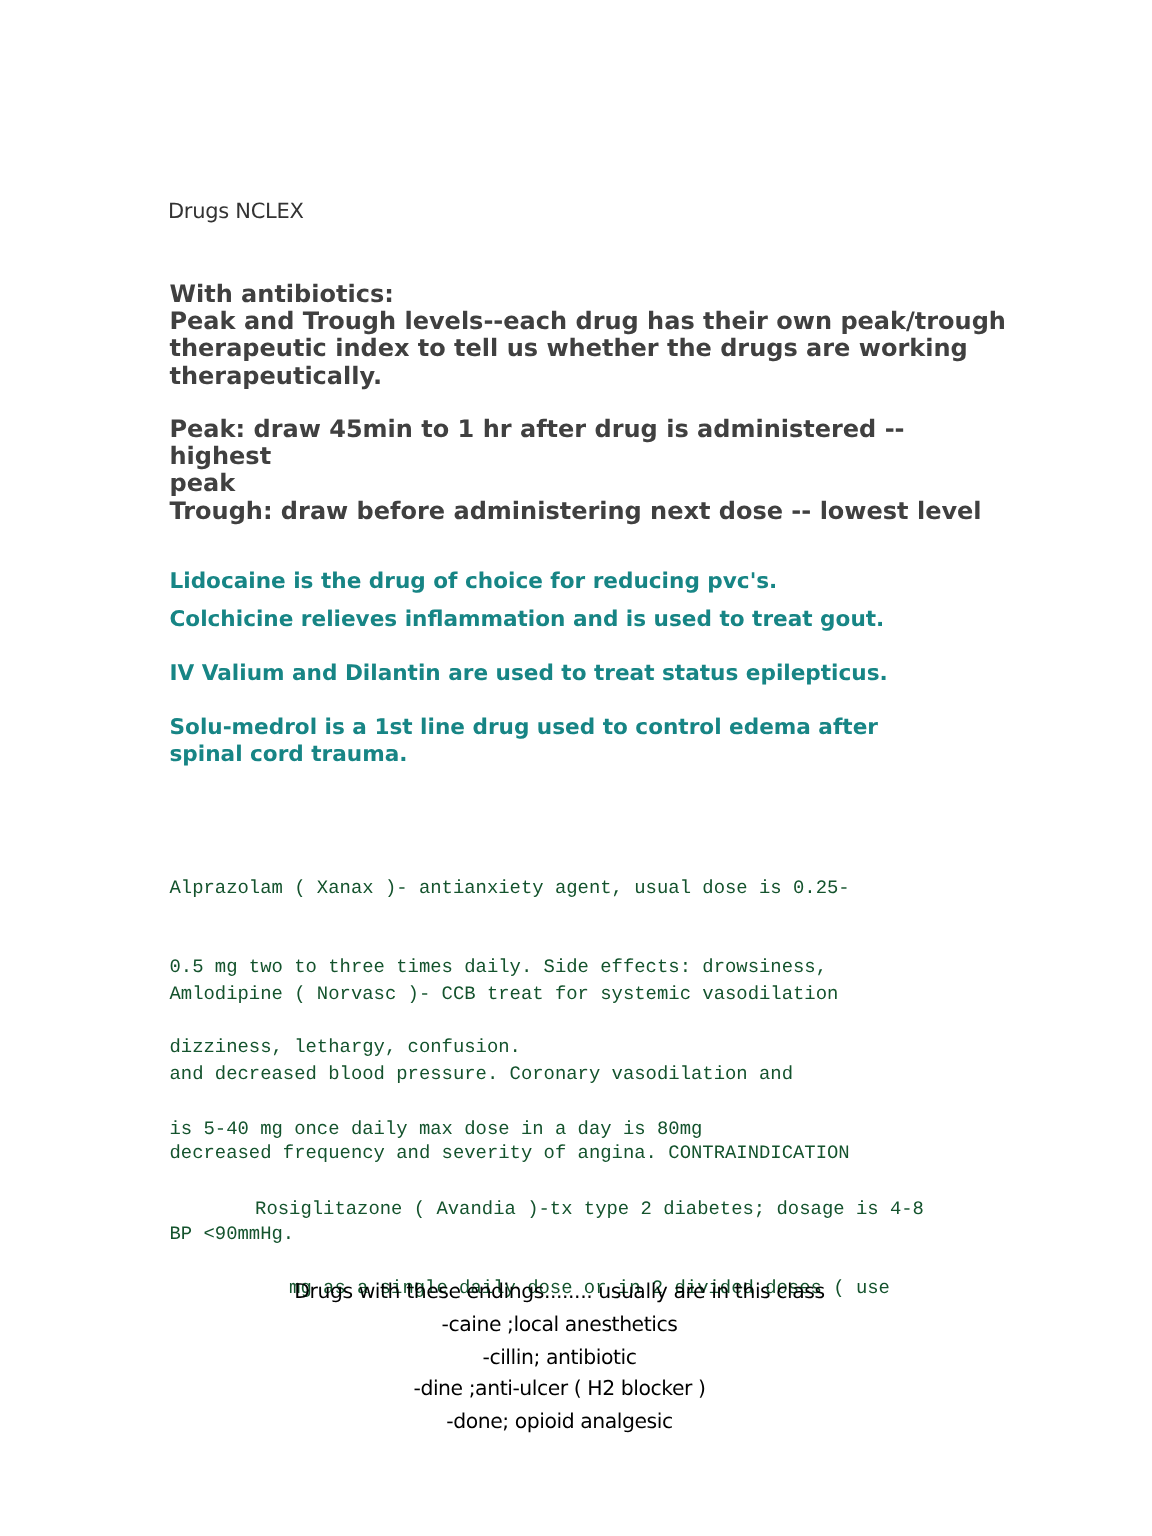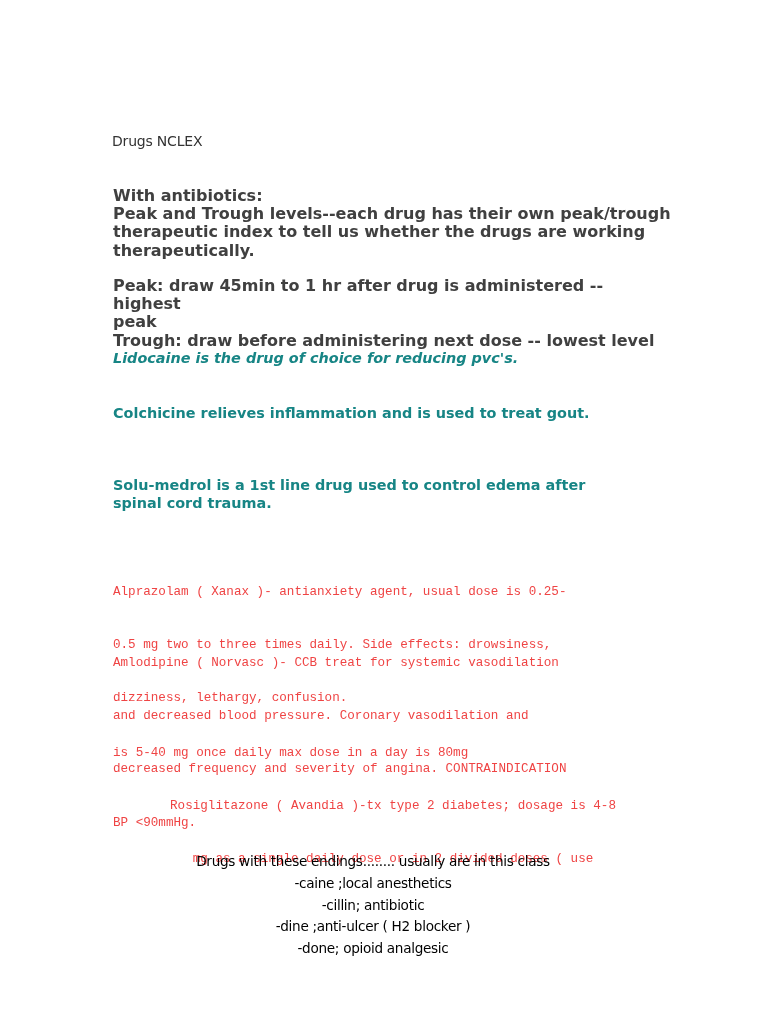--- a/index.html
+++ b/index.html
@@ -12,21 +12,21 @@
     }
     .green {
       font-family: "DejaVu Sans", sans-serif; font-weight: bold; font-size: 16px;
       color: #404040; line-height: 18.2px; position: absolute; left: 113px; width: 560px;
     }
     .teal {
       font-family: "DejaVu Sans", sans-serif; font-weight: bold; font-size: 14.4px;
       color: #178585; line-height: 18.2px; position: absolute; left: 113px; width: 560px;
     }
     .mono {
-      font-family: "Liberation Mono", monospace; font-size: 12.6px; color: #ef4444;
+      font-family: "Liberation Mono", monospace; font-size: 12.6px; color: #14532d;
       line-height: 17.8px; position: absolute; left: 113px; width: 560px;
       white-space: pre;
     }
     .hand {
       font-family: "DejaVu Sans", sans-serif; font-size: 13.6px; color: #000000;
       line-height: 21.8px; position: absolute; left: 113px; width: 520px;
       letter-spacing: -0.3px;
       text-align: center;
     }
     .line { display: block; }
@@ -44,25 +44,28 @@
     <span class="line">therapeutic index to tell us whether the drugs are working</span>
     <span class="line">therapeutically.</span>
   </div>
 
   <div class="green" style="top:237px;">
     <span class="line">Peak: draw 45min to 1 hr after drug is administered -- highest</span>
     <span class="line">peak</span>
     <span class="line">Trough: draw before administering next dose -- lowest level</span>
   </div>
 
-  <div class="teal" style="top:309px;font-style:italic;">
+  <div class="teal" style="top:339px;">
     <span class="line">Lidocaine is the drug of choice for reducing pvc's.</span>
   </div>
   <div class="teal" style="top:364px;">
     <span class="line">Colchicine relieves inflammation and is used to treat gout.</span>
+  </div>
+  <div class="teal" style="top:400px;">
+    <span class="line">IV Valium and Dilantin are used to treat status epilepticus.</span>
   </div>
   <div class="teal" style="top:436px;">
     <span class="line">Solu-medrol is a 1st line drug used to control edema after</span>
     <span class="line">spinal cord trauma.</span>
   </div>
 
   <div class="mono" style="top:508px;">
     <span class="line">Alprazolam ( Xanax )- antianxiety agent, usual dose is 0.25-</span>
     <span class="line">0.5 mg two to three times daily. Side effects: drowsiness,</span>
     <span class="line">dizziness, lethargy, confusion.</span>

